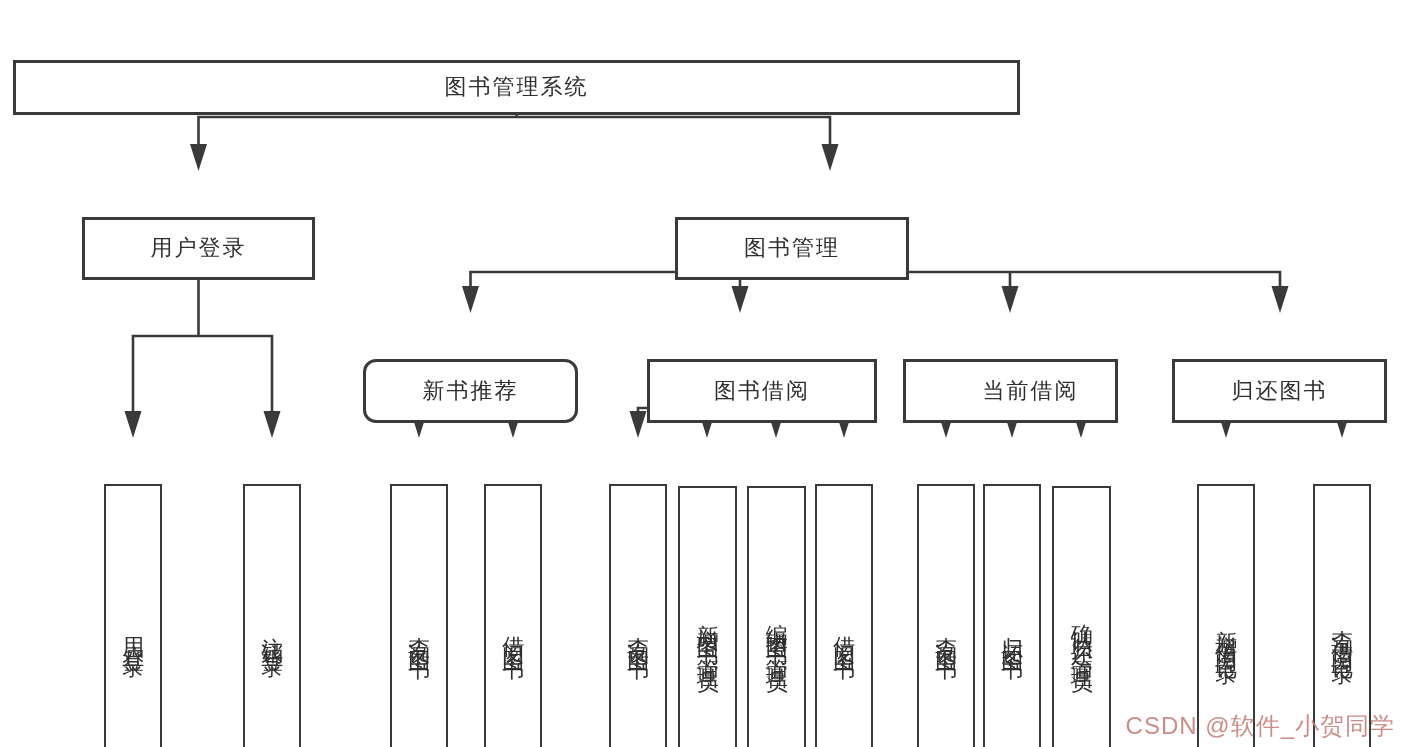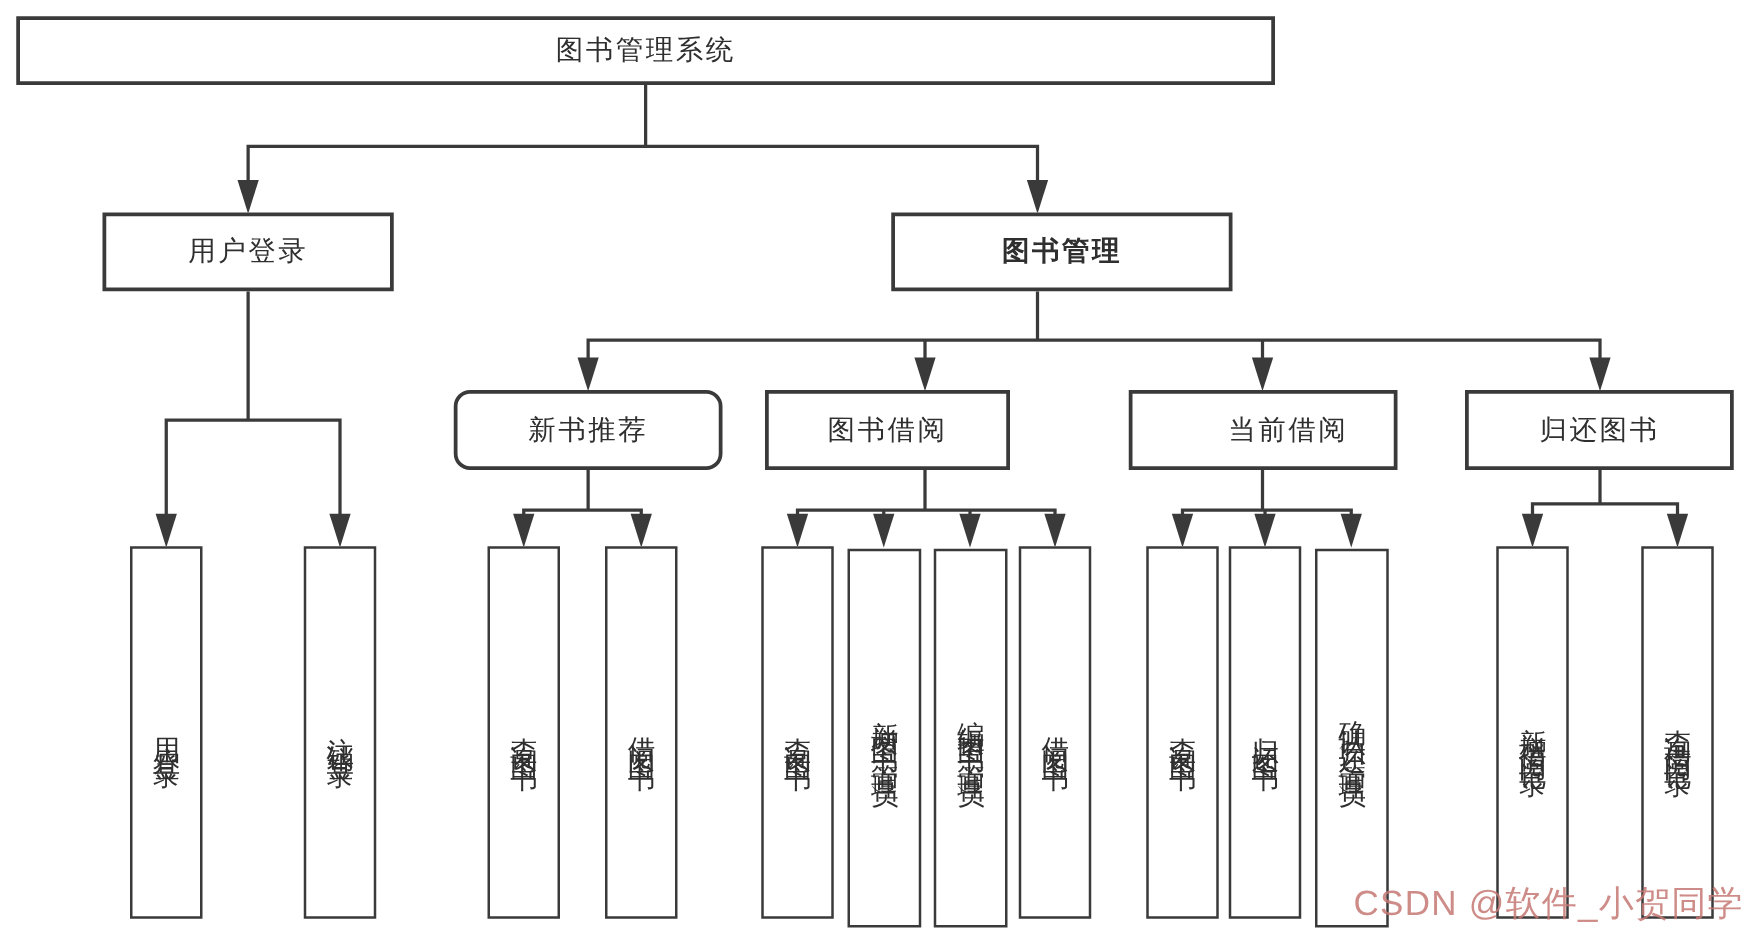--- a/index.html
+++ b/index.html
@@ -30,33 +30,34 @@
     border: 3px solid #3a3a3a;
     display: flex;
     align-items: center;
     justify-content: center;
     color: #2f2f2f;
     font-size: 22px;
     letter-spacing: 2px;
     text-align: center;
     line-height: 1.2;
     z-index: 2;
+    margin-top: 47px;
   }
   .node.leaf {
     border-width: 2.5px;
     writing-mode: vertical-rl;
     text-orientation: mixed;
     letter-spacing: 7px;
     font-size: 22px;
   }
   #watermark {
     position: absolute;
     right: 10px;
     bottom: 5px;
-    font-size: 28px;
+    font-size: 24px;
     letter-spacing: 1px;
     color: rgba(197, 120, 115, 0.85);
     z-index: 3;
     white-space: nowrap;
   }
 </style>
 </head>
 <body>
 
 <div id="stage">
@@ -100,24 +101,24 @@
       <polygon points="1003.5,411 1020.5,411 1012,438"></polygon>
       <polygon points="1072.5,411 1089.5,411 1081,438"></polygon>
       <polygon points="1217.5,411 1234.5,411 1226,438"></polygon>
       <polygon points="1333.5,411 1350.5,411 1342,438"></polygon>
     </g>
   </svg>
 
   <div class="node" style="left:13px; top:13px; width:1007px; height:55px;">图书管理系统</div>
 
   <div class="node" style="left:82px; top:170px; width:233px; height:63px;">用户登录</div>
-  <div class="node" style="left:713px; top:170px; width:273px; height:63px;font-weight:bold;">图书管理</div>
+  <div class="node" style="left:675px; top:170px; width:234px; height:63px;">图书管理</div>
 
   <div class="node" style="left:363px; top:312px; width:215px; height:64px;border-radius:13px;">新书推荐</div>
-  <div class="node" style="left:612px; top:312px; width:196px; height:64px;">图书借阅</div>
+  <div class="node" style="left:647px; top:312px; width:230px; height:64px;">图书借阅</div>
   <div class="node" style="left:903px; top:312px; width:215px; height:64px;padding-left:40px;">当前借阅</div>
   <div class="node" style="left:1172px; top:312px; width:215px; height:64px;">归还图书</div>
 
   <div class="node leaf" style="left:104px; top:437px; width:58px; height:298px;">用户登录</div>
   <div class="node leaf" style="left:243px; top:437px; width:58px; height:298px;">注销登录</div>
 
   <div class="node leaf" style="left:390px; top:437px; width:58px; height:298px;">查询图书</div>
   <div class="node leaf" style="left:484px; top:437px; width:58px; height:298px;">借阅图书</div>
 
   <div class="node leaf" style="left:609px; top:437px; width:58px; height:298px;">查询图书</div>

